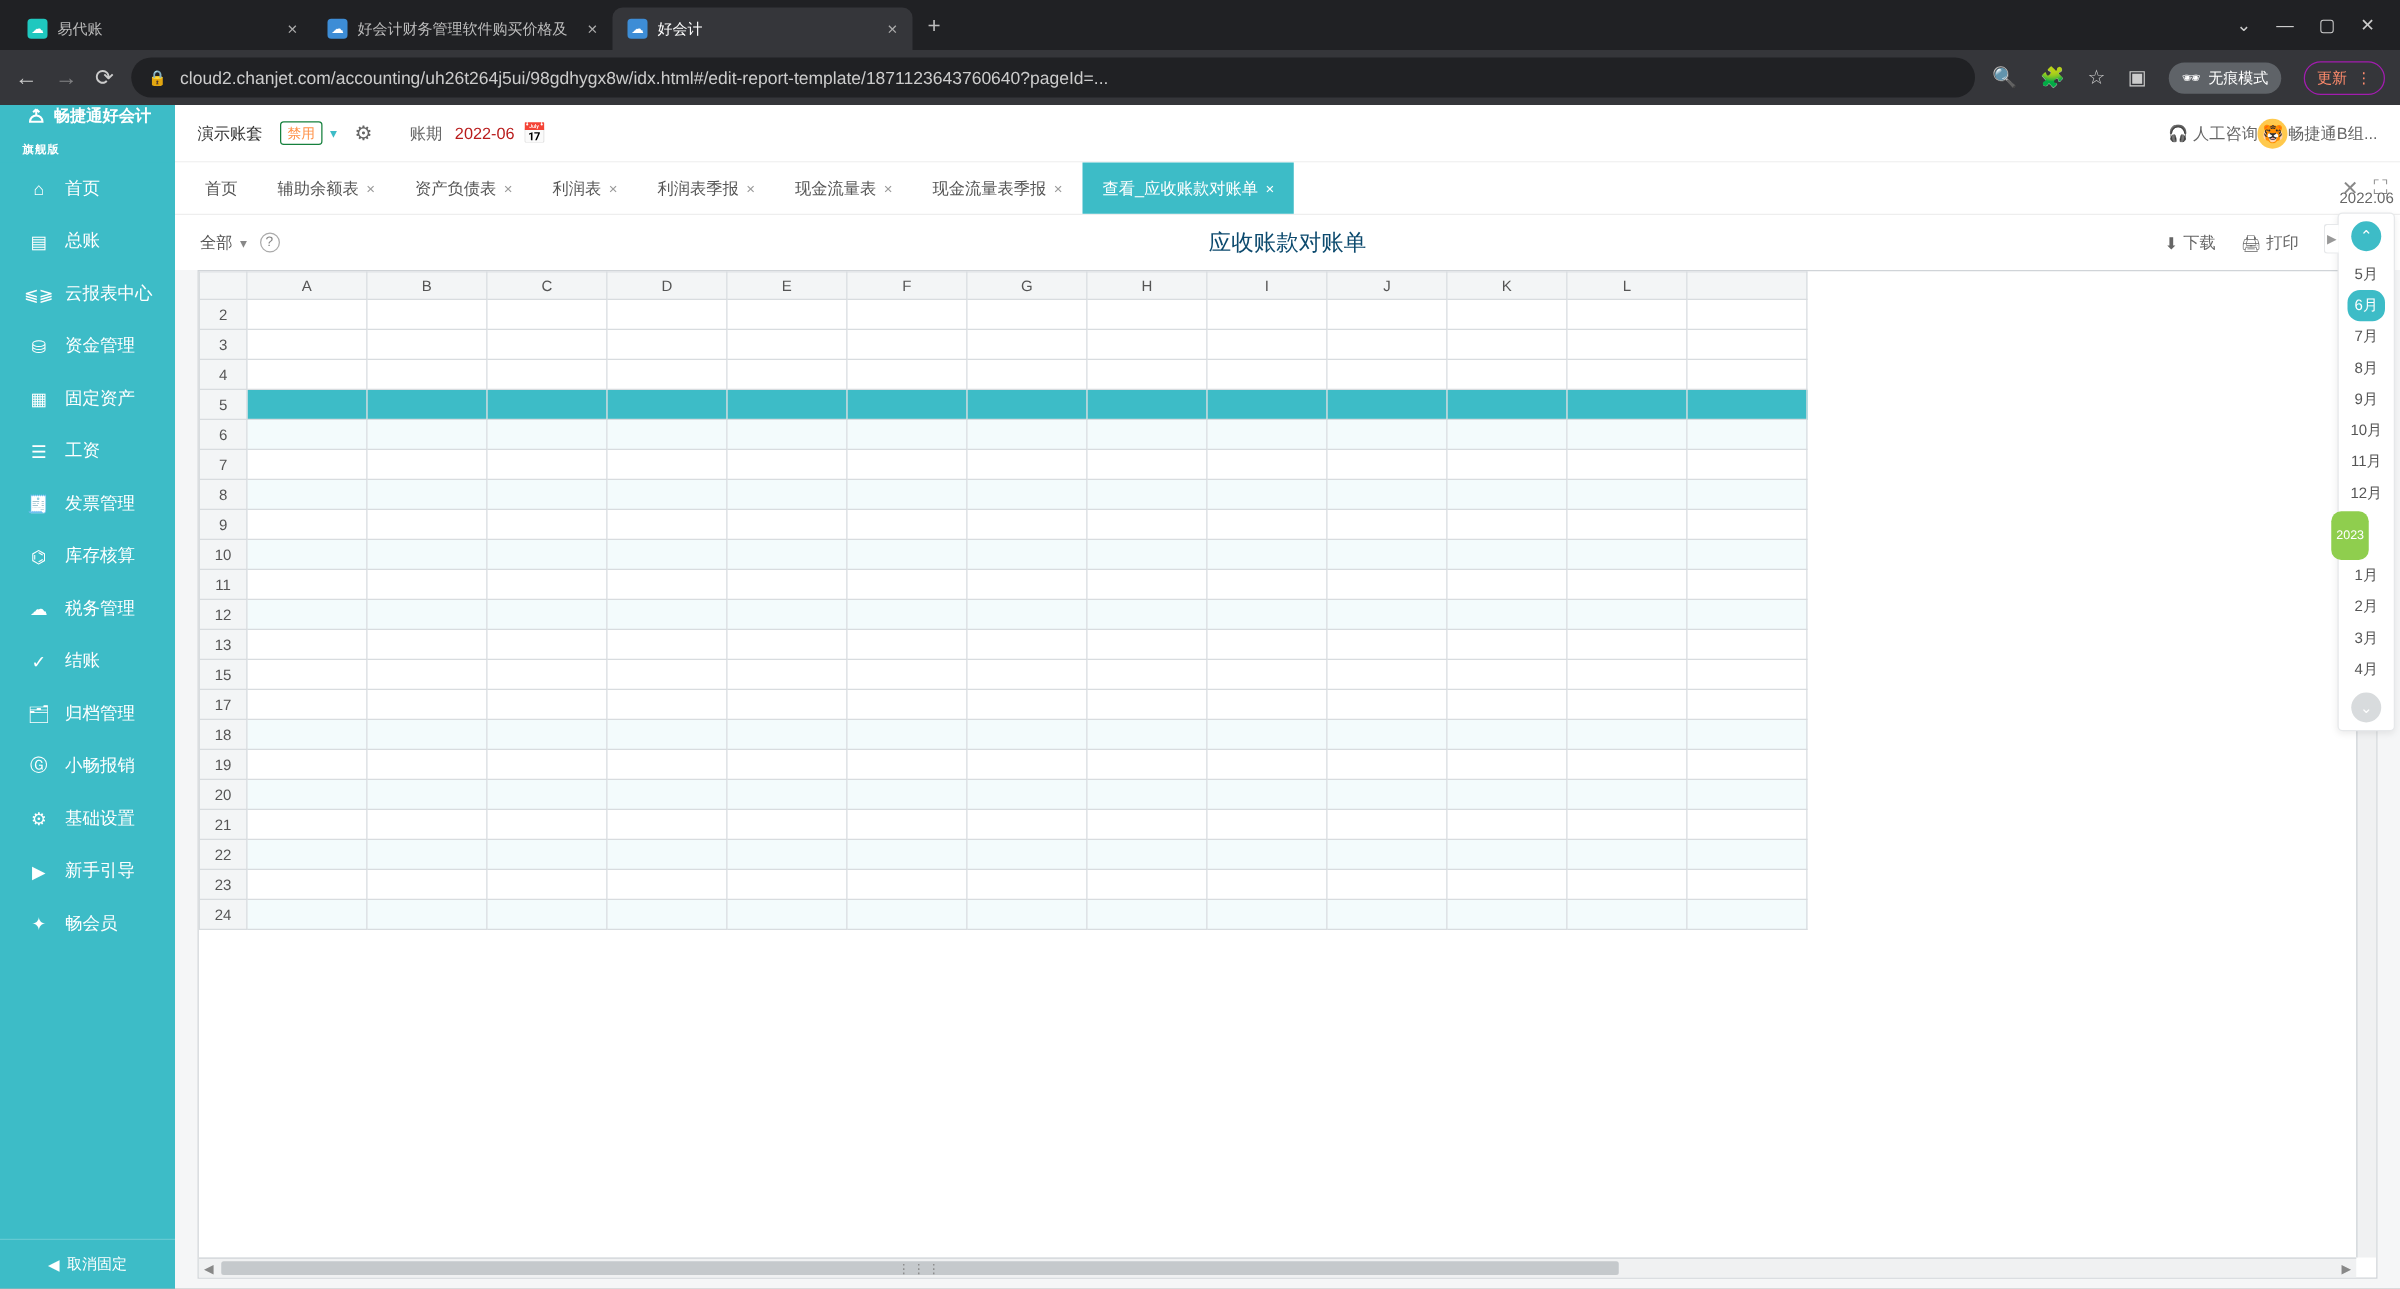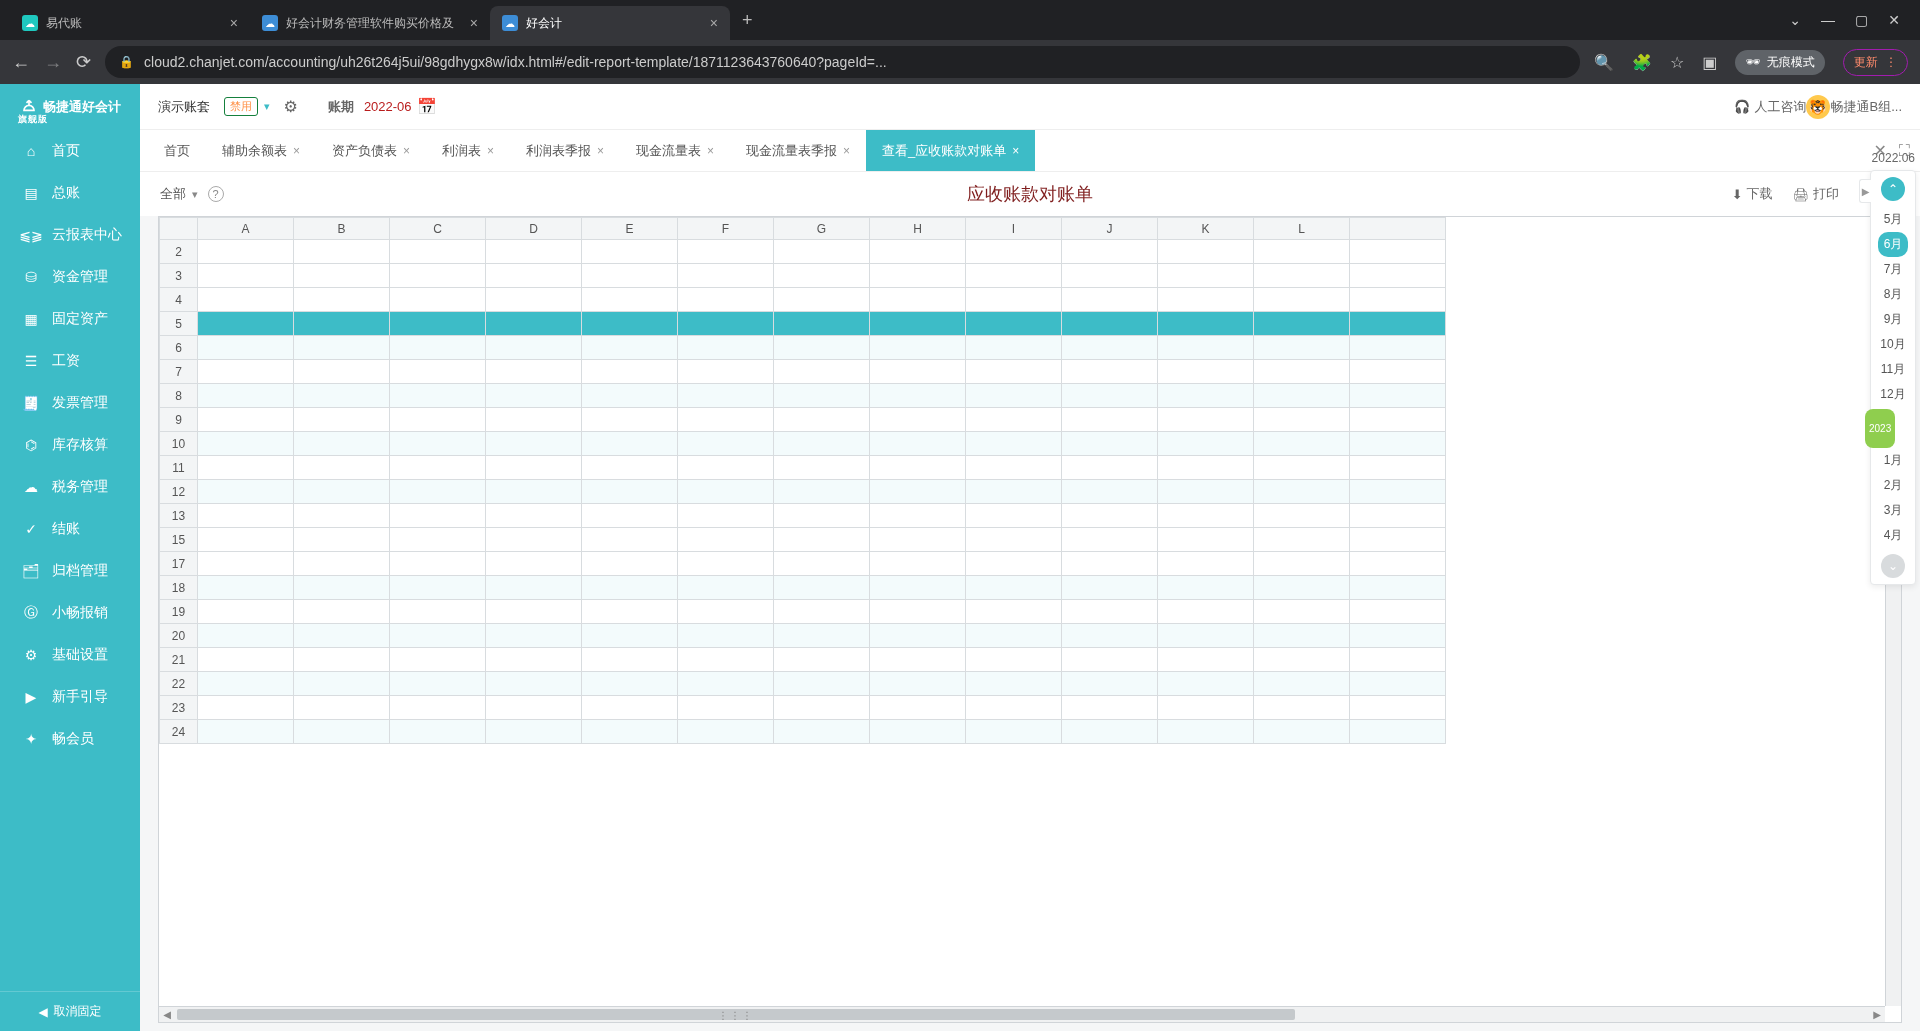--- a/index.html
+++ b/index.html
@@ -23,57 +23,57 @@
 .url-box .lock { margin-right: 10px; font-size: 12px; }
 .addr-actions { display: flex; gap: 18px; color: #ccc; align-items: center; }
 .incognito-badge { display: flex; align-items: center; gap: 6px; background: #5f6368; padding: 4px 10px; border-radius: 14px; font-size: 12px; color:#fff;}
 .update-btn { color: #ff8b6c; border: 1px solid #a21caf; padding: 4px 10px; border-radius: 14px; font-size: 12px; }
 
 
 .app { height: calc(1031px - 84px); display: flex; background: #fff; }
 
 
 .sidebar { width: 140px; background: #3dbcc7; color: #fff; display: flex; flex-direction: column; }
-.logo { height: 46px; display: flex; align-items: center; justify-content: center; font-size: 13px; font-weight: bold; background: #3dbcc7; position: relative;}
+.logo { height: 46px; display: flex; align-items: flex-start; justify-content: center; font-size: 13px; font-weight: bold; background: #3dbcc7; position: relative;}
 .logo-sub { position: absolute; bottom: 4px; left: 18px; font-size: 9px; letter-spacing: 1px;}
 .logo svg { margin-right: 4px; }
 .nav-item { height: 42px; display: flex; align-items: center; padding-left: 22px; font-size: 14px; cursor: pointer; }
 .nav-item .icon { width: 18px; margin-right: 12px; display: inline-flex; justify-content:center;}
 .sidebar-footer { margin-top: auto; height: 40px; display: flex; align-items: center; justify-content: center; font-size: 12px; border-top: 1px solid rgba(255,255,255,0.2);}
 .sidebar-footer .caret { margin-right: 6px; }
 
 
 .main { flex: 1; display: flex; flex-direction: column; background: #f5f6f7; position: relative;}
 
 
 .topbar { height: 46px; background: #fff; display: flex; align-items: center; padding: 0 18px; border-bottom: 1px solid #eee; }
 .account-name { font-size: 13px; color: #333; }
 .disable-tag { margin-left: 14px; border: 1px solid #15803d; color: #ff9147; font-size: 11px; padding: 1px 5px; border-radius: 3px; }
 .caret-down { margin-left: 6px; color: #3dbcc7; font-size: 11px;}
 .gear { margin-left: 14px; color: #666; }
-.period-label { margin-left: 30px; font-size: 13px; color: #666; font-weight: bold; }
+.period-label { margin-left: 30px; font-size: 13px; color: #666; }
 .period-value { margin-left: 10px; font-size: 13px; color: #b91c1c; }
 .calendar-icon { margin-left: 6px; color: #3dbcc7; }
 .topbar-right { margin-left: auto; display: flex; align-items: center; font-size: 13px; color: #666;}
 .avatar { width: 24px; height: 24px; background: #ffc94d; border-radius: 50%; display:inline-flex; align-items:center; justify-content:center; font-size:14px;}
 
 
 .tabs-row { height: 42px; background: #fff; display: flex; align-items: stretch; border-bottom: 1px solid #eee; padding-left: 8px;}
 .app-tab { display: flex; align-items: center; padding: 0 16px; font-size: 13px; color: #555; border-right: 0px solid #eee; cursor: pointer; white-space:nowrap;}
 .app-tab .x { margin-left: 6px; color: #999; font-size: 12px;}
 .app-tab.active { background: #3dbcc7; color: #fff; }
 .app-tab.active .x { color: #fff; }
 .tabs-right { margin-left: auto; display: flex; align-items: center; padding-right: 10px; gap: 12px; color: #888;}
 
 
 .report-header { height: 44px; display: flex; align-items: center; padding: 0 20px; background: #fff; }
 .filter-select { font-size: 13px; color: #555; display: flex; align-items: center; gap: 6px;}
 .filter-select .chev { font-size: 11px; color: #888; }
 .help-icon { margin-left: 10px; width: 16px; height: 16px; border: 1px solid #aaa; border-radius: 50%; font-size: 11px; color: #888; display: inline-flex; align-items: center; justify-content: center;}
-.report-title { position: absolute; left: 50%; transform: translateX(-50%); font-size: 18px; color: #7f1d1d; font-weight: 500;}
+.report-title { position: absolute; left: 50%; transform: translateX(-50%); font-size: 18px; color: #0c4a6e; font-weight: 500;}
 .report-actions { margin-left: auto; display: flex; gap: 20px; font-size: 13px; color: #666;}
 .report-actions .act { display: flex; align-items: center; gap: 4px; cursor: pointer;}
 
 
 .sheet-area { flex: 1; padding: 0 18px 8px 18px; display:flex; flex-direction:column;}
 .sheet-wrapper { flex:1; background: #fff; border: 1px solid #d0d4d8; position: relative; overflow: hidden;}
 .sheet-grid { position: absolute; top:0; left:0; right: 16px; bottom: 16px; overflow: hidden;}
 table.sheet { border-collapse: collapse; table-layout: fixed; }
 table.sheet th, table.sheet td { border: 1px solid #d8dcdf; font-size: 12px; color: #555; text-align: center; padding: 0; height: 24px; }
 table.sheet .rownum { width: 38px; background: #f3f5f6; text-align: center;}

